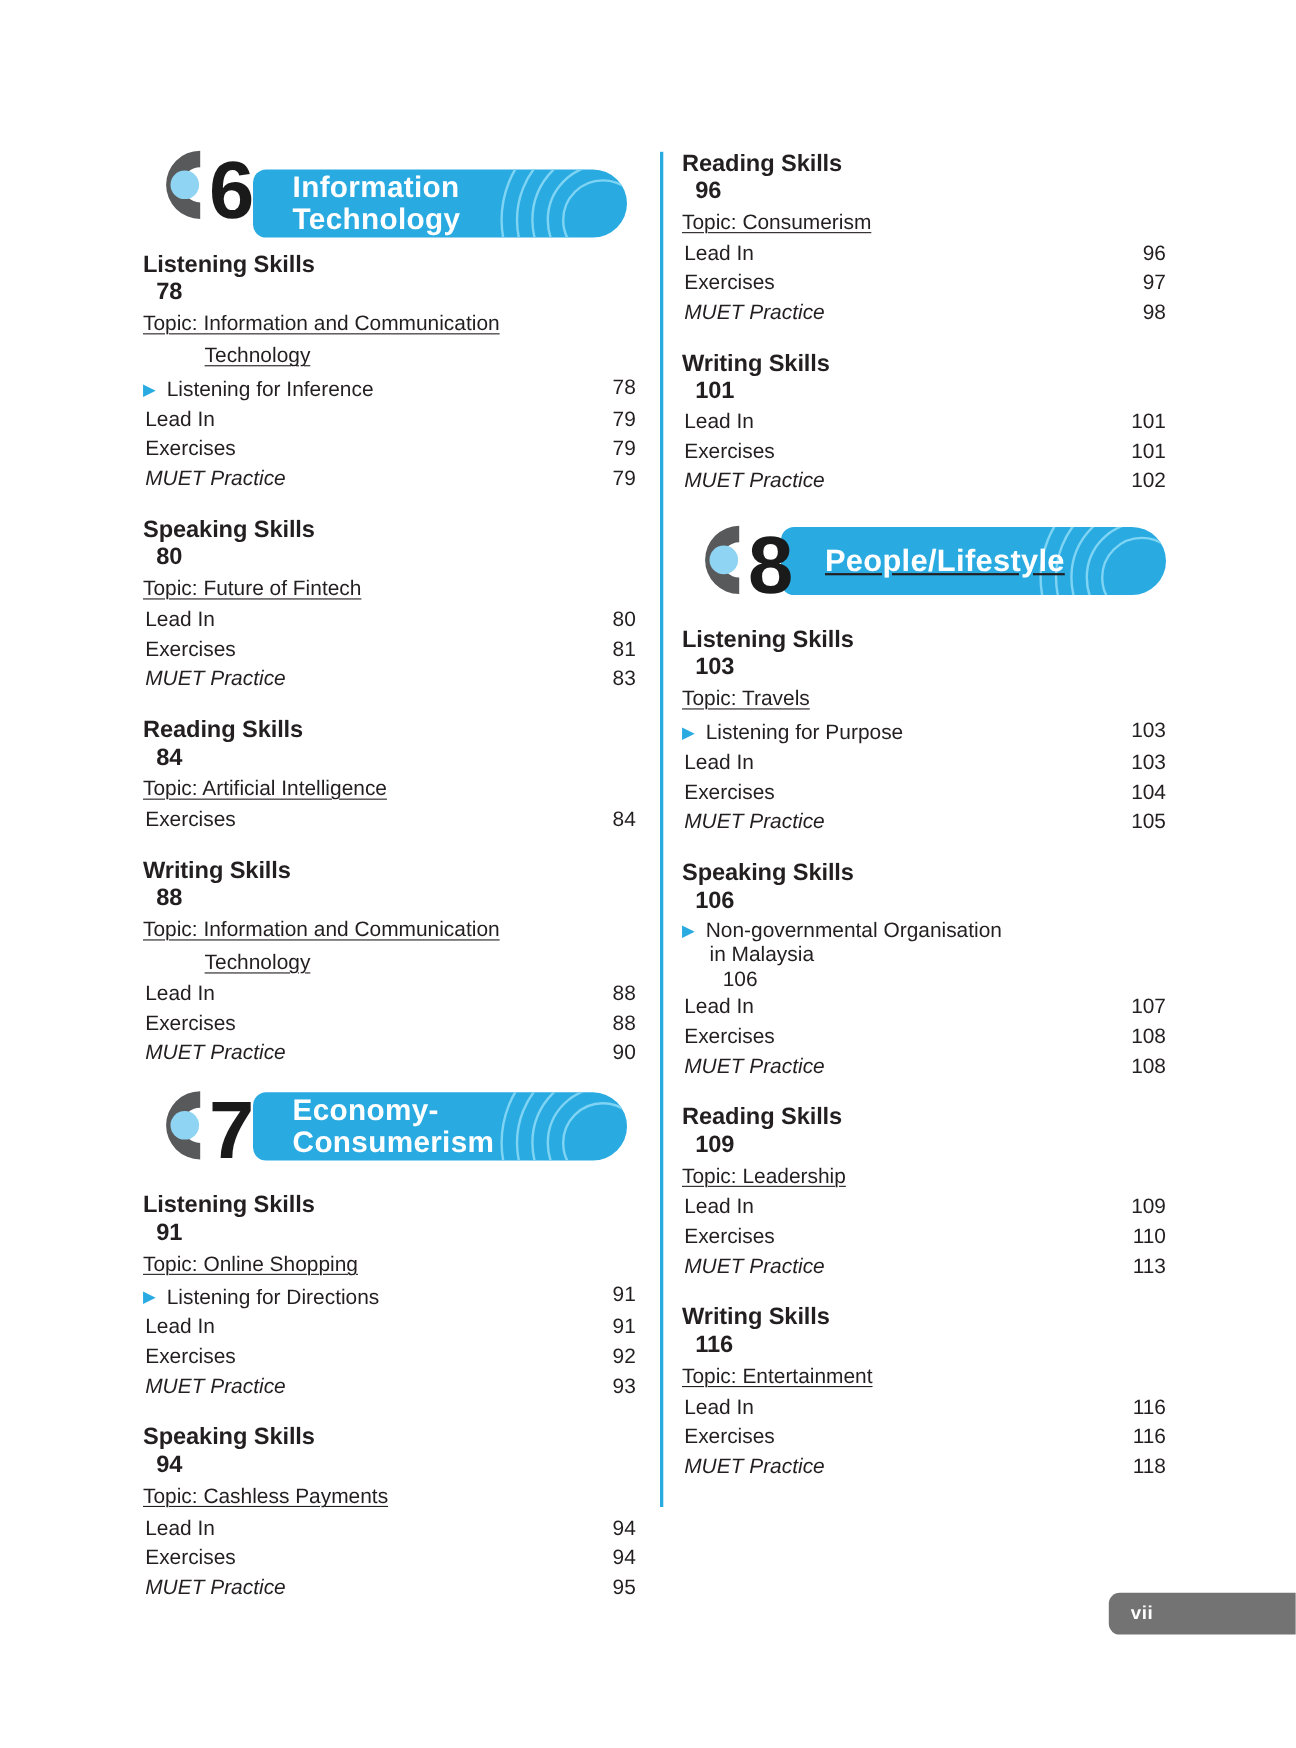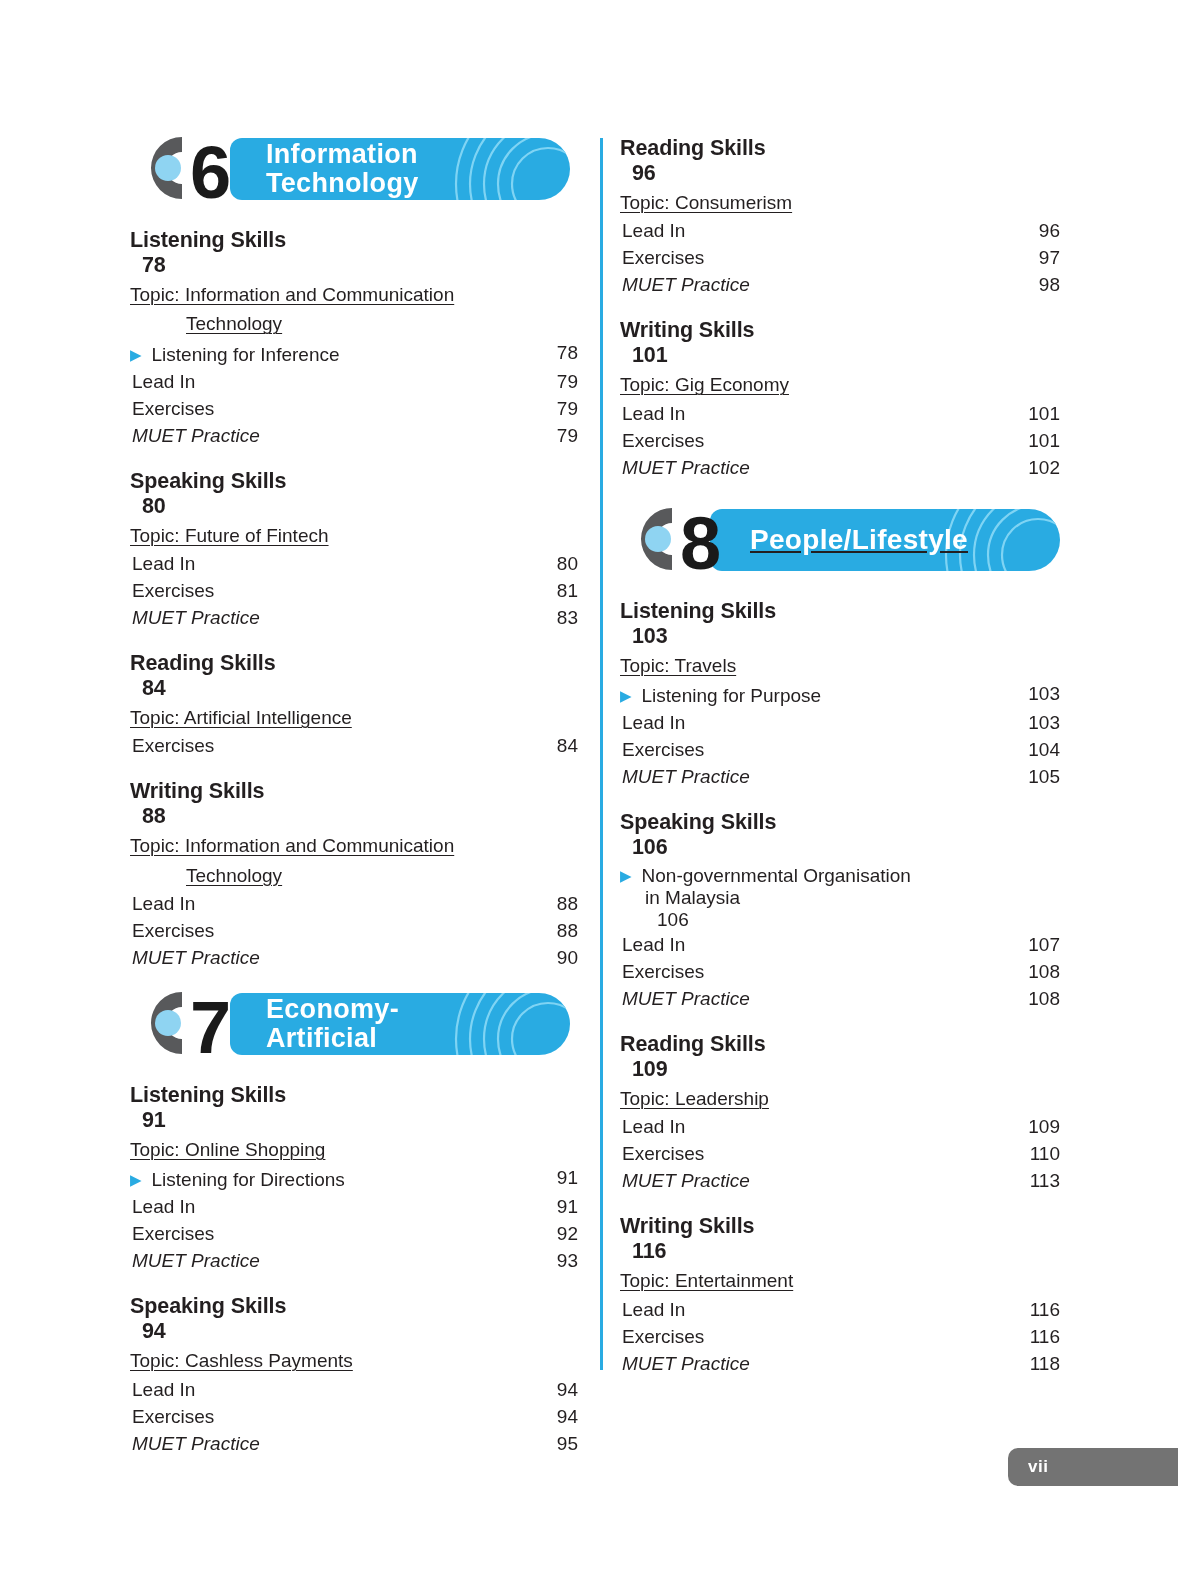--- a/index.html
+++ b/index.html
@@ -68,21 +68,21 @@
     position: absolute;
     top: 8px;
     height: 62px;
     background: #29abe2;
     border-radius: 12px 31px 31px 12px;
     overflow: hidden;
     z-index: 1;
     display: flex;
     align-items: center;
   }
-  .banner-bar.b6 { left: 100px; right: 8px; }
+  .banner-bar.b6 { left: 100px; right: 8px; margin-top: 16px; }
   .banner-bar.b7 { left: 100px; right: 8px; }
   .banner-bar.b8 { left: 90px;  right: 0px; text-decoration: underline; }
 
   .banner-arcs {
     position: absolute;
     right: -30px;
     top: -46px;
     width: 170px;
     height: 170px;
     pointer-events: none;
@@ -314,21 +314,21 @@
           </div>
           <div class="banner-bar b7">
             <svg viewBox="0 0 170 170" width="170" height="170" class="banner-arcs">
               <circle cx="118" cy="92" r="36" fill="none" stroke="#7fd4f4" stroke-width="2.2"></circle>
               <circle cx="118" cy="92" r="50" fill="none" stroke="#7fd4f4" stroke-width="2.2"></circle>
               <circle cx="118" cy="92" r="64" fill="none" stroke="#7fd4f4" stroke-width="2.2"></circle>
               <circle cx="118" cy="92" r="78" fill="none" stroke="#7fd4f4" stroke-width="2.2"></circle>
               <circle cx="118" cy="92" r="92" fill="none" stroke="#7fd4f4" stroke-width="2.2"></circle>
             </svg>
             <div class="banner-title">Economy-
-Artificial</div>
+Consumerism</div>
           </div>
         </div>
         <div class="skill-block">
           <div class="row skill-head">
             <span class="label">Listening Skills</span>
             <span class="pg">91</span>
           </div>
           <div class="topic-wrap"><div class="topic">Topic: Online Shopping</div></div>
           <div class="row item bulleted">
             <span class="label">
@@ -388,21 +388,20 @@
           <div class="row item italic">
             <span class="label">MUET Practice</span>
             <span class="pg">98</span>
           </div>
         </div>
         <div class="skill-block">
           <div class="row skill-head">
             <span class="label">Writing Skills</span>
             <span class="pg">101</span>
           </div>
-          <div class="topic-wrap"><div class="topic">Topic: Gig Economy</div></div>
           <div class="row item">
             <span class="label">Lead In</span>
             <span class="pg">101</span>
           </div>
           <div class="row item">
             <span class="label">Exercises</span>
             <span class="pg">101</span>
           </div>
           <div class="row item italic">
             <span class="label">MUET Practice</span>

